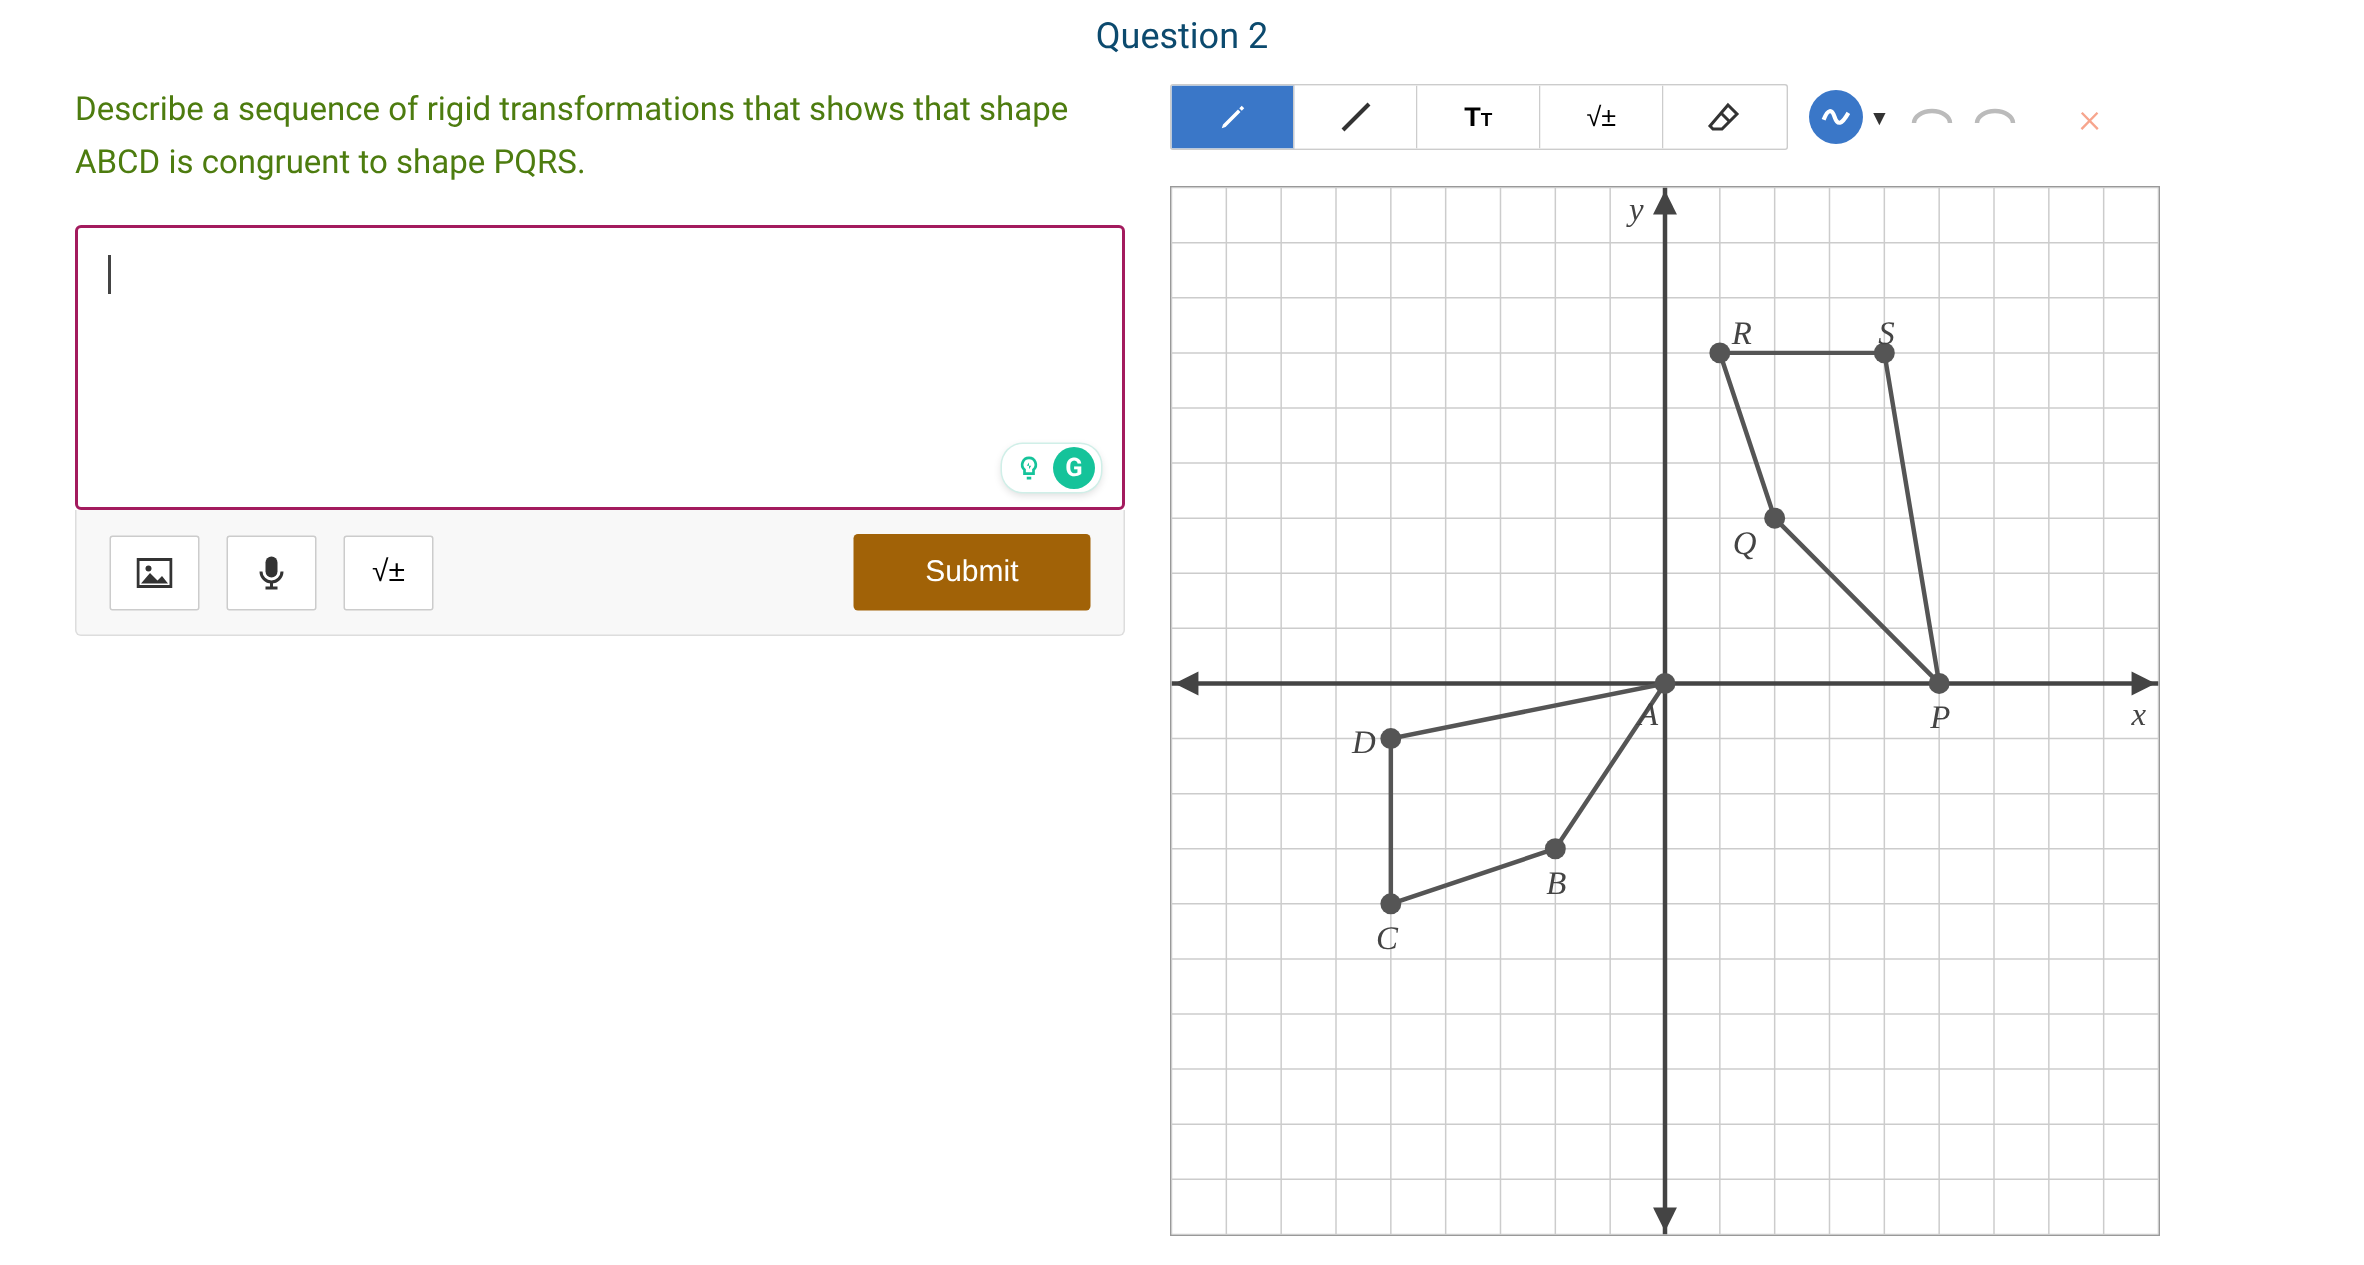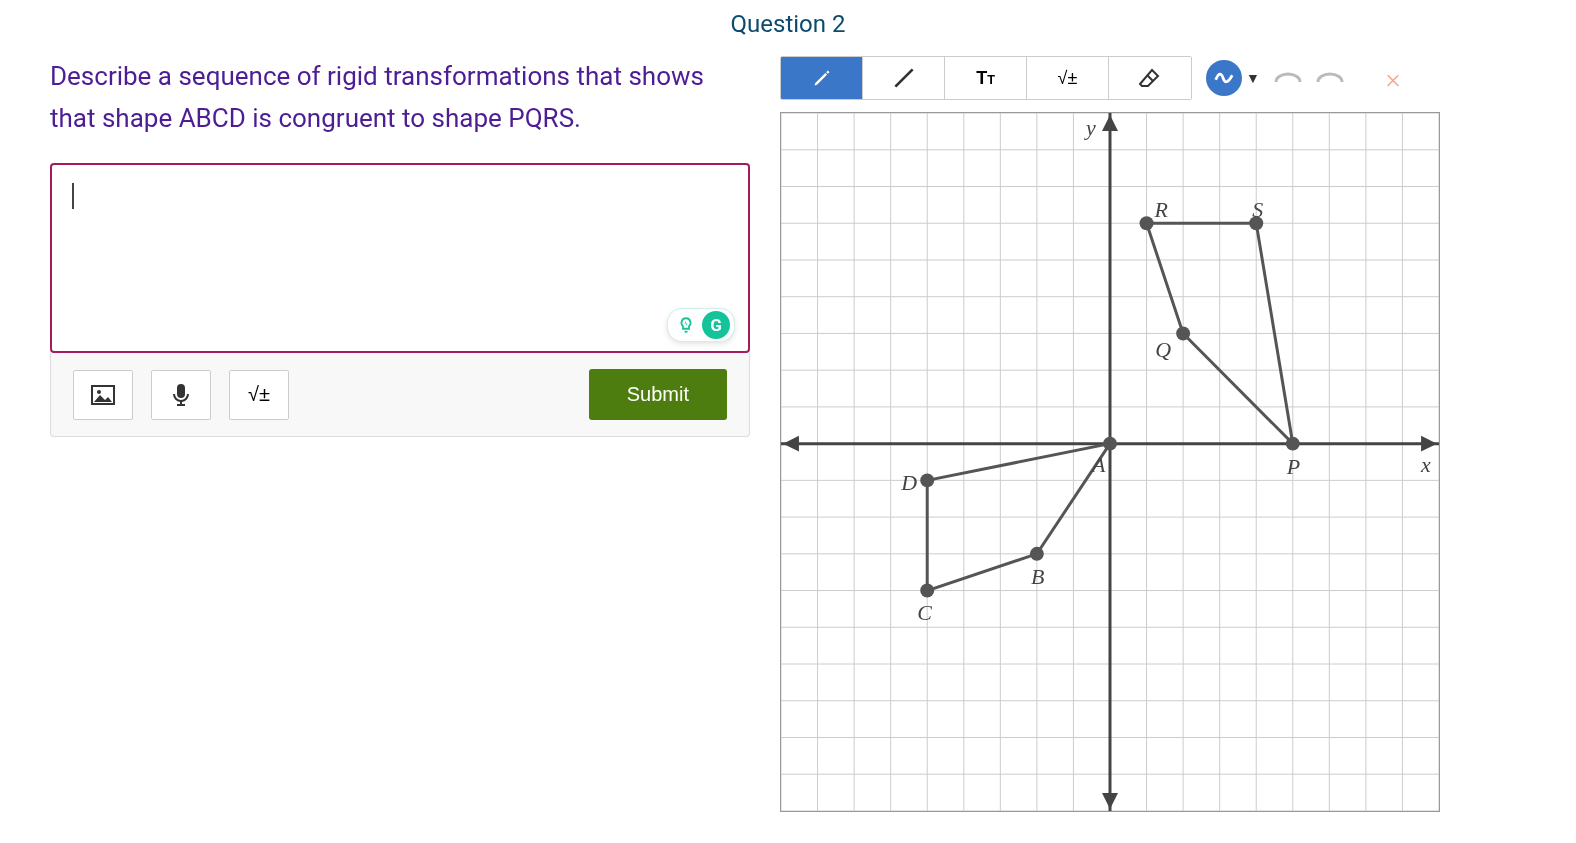--- a/index.html
+++ b/index.html
@@ -20,22 +20,22 @@
     font-weight: 400;
   }
   .container {
     display: flex;
     gap: 30px;
     padding: 0 50px;
   }
   .left-col { flex: 0 0 700px; }
   .right-col { flex: 0 0 720px; position: relative;}
   .prompt {
-    font-size: 26px;
-    color: #4c1d95;
+    font-size: 22px;
+    color: #4d7c0f;
     line-height: 1.6;
     margin-bottom: 24px;
   }
   .answer-box {
     border: 2px solid #a31b5e;
     border-radius: 4px;
     background: #fff;
     min-height: 190px;
     position: relative;
     padding: 18px 20px;
@@ -70,29 +70,29 @@
   }
   .tool-btn {
     width: 60px; height: 50px;
     border:1px solid #ccc; background:#fff;
     display:flex; align-items:center; justify-content:center;
     cursor:pointer; border-radius:2px;
     font-size: 20px;
   }
   .submit-btn {
     margin-left:auto;
-    background:#4d7c0f; color:#fff;
-    border:none; padding: 14px 38px;
+    background:#a16207; color:#fff;
+    border:none; padding: 14px 48px;
     font-size: 20px; border-radius:3px;
     cursor:pointer;
   }
   
   .draw-toolbar {
     display:flex; align-items:center; gap:0;
-    margin-bottom: 12px;
+    margin-bottom: 24px;
   }
   .draw-group { display:flex; border:1px solid #ccc; border-radius:2px; overflow:hidden; }
   .draw-btn {
     width: 82px; height: 42px;
     border:none; border-right:1px solid #ccc;
     background:#fff; display:flex; align-items:center; justify-content:center;
     cursor:pointer; font-size:18px;
   }
   .draw-btn:last-child { border-right:none; }
   .draw-btn.active { background:#3a77c8; color:#fff; }

